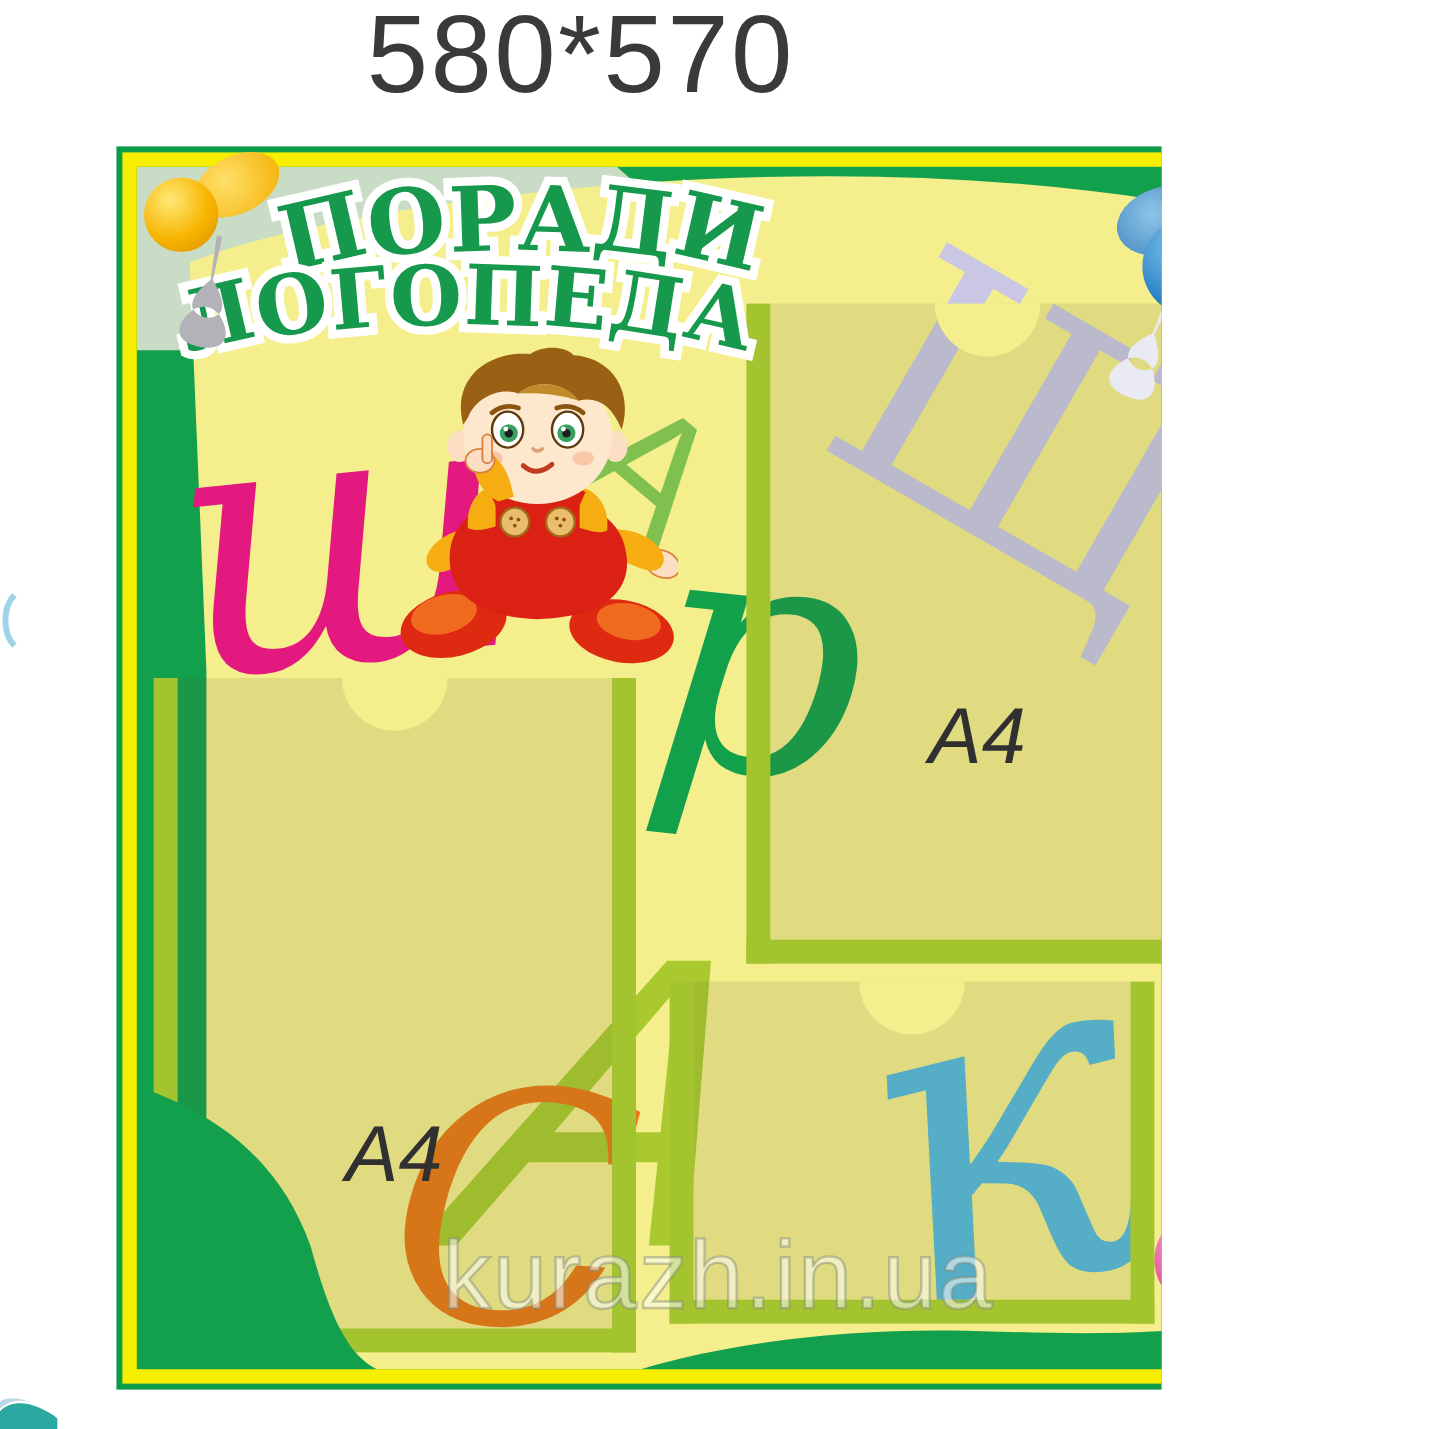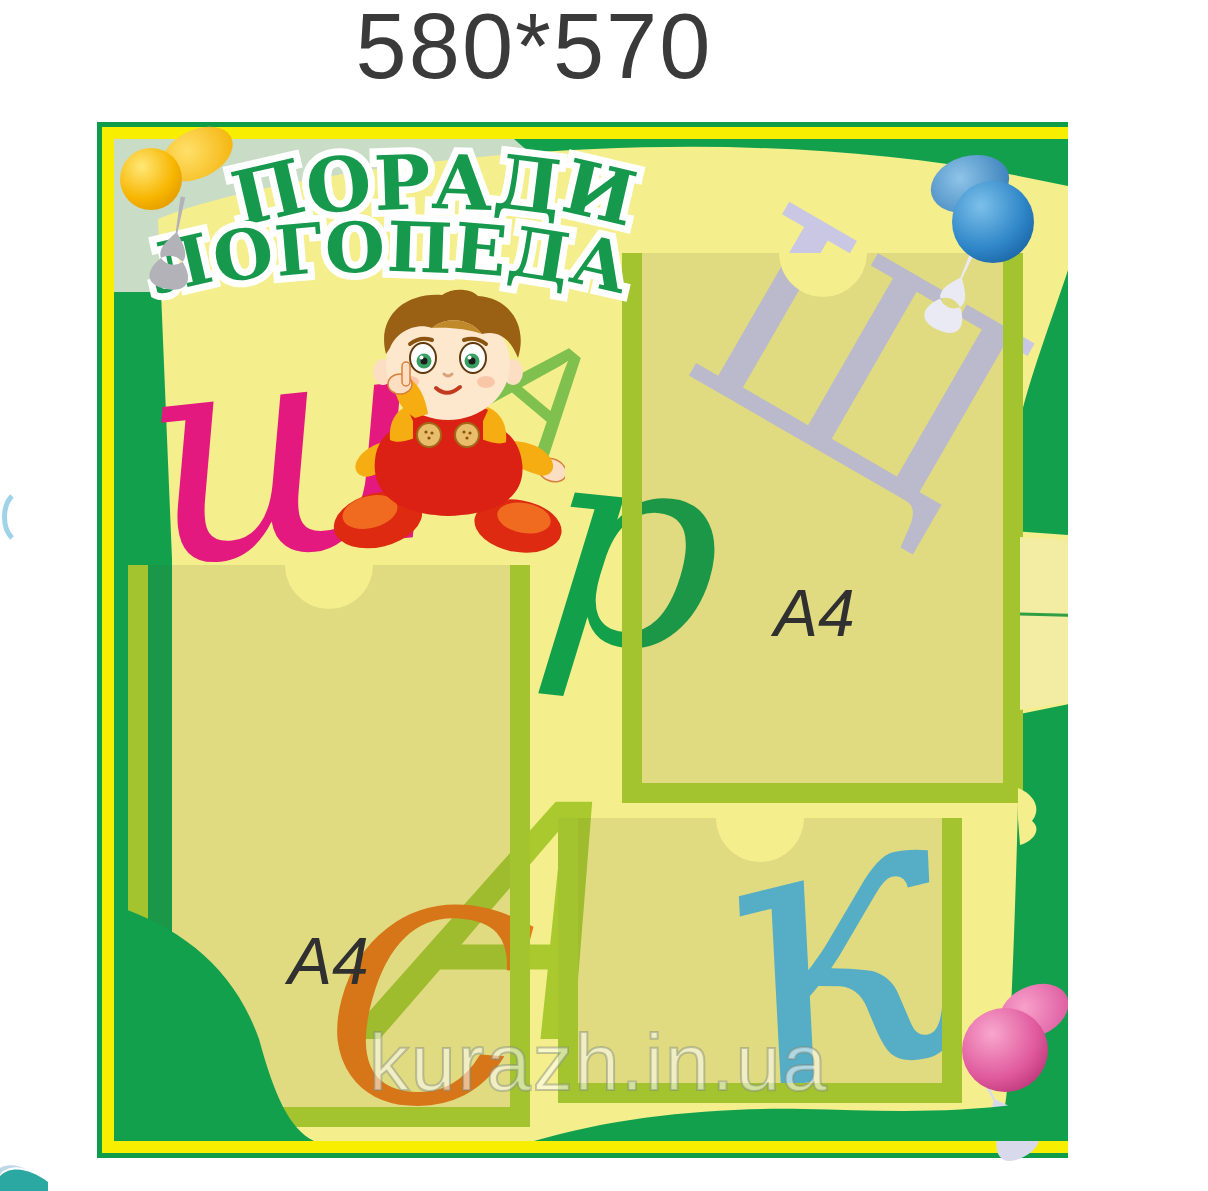--- a/index.html
+++ b/index.html
@@ -1,16 +1,16 @@
 <!DOCTYPE html>
 <html><head>
 <meta charset="utf-8">
 <style>
   html,body{margin:0;padding:0;background:#fff;}
-  .stage{position:relative;width:1068px;height:1191px;background:#ffffff;overflow:hidden;
+  .stage{position:relative;width:968px;height:1191px;background:#ffffff;overflow:hidden;
          font-family:"Liberation Sans",sans-serif;}
   .size-label{position:absolute;left:0;top:-6px;width:100%;text-align:center;
               font-size:92px;color:#3a3a3a;letter-spacing:2px;font-family:"Liberation Sans",sans-serif;}
 
   
   .board{position:absolute;left:97px;top:122px;width:1013px;height:1036px;background:#0e9c49;}
   .board-yellow{position:absolute;left:5px;top:5px;right:5px;bottom:5px;background:#f8ee00;}
   .board-inner{position:absolute;left:17px;top:17px;width:979px;height:1002px;background:#12a04d;overflow:hidden;}
   .overlay{position:absolute;left:0;top:0;width:1013px;height:1036px;pointer-events:none;}
 

